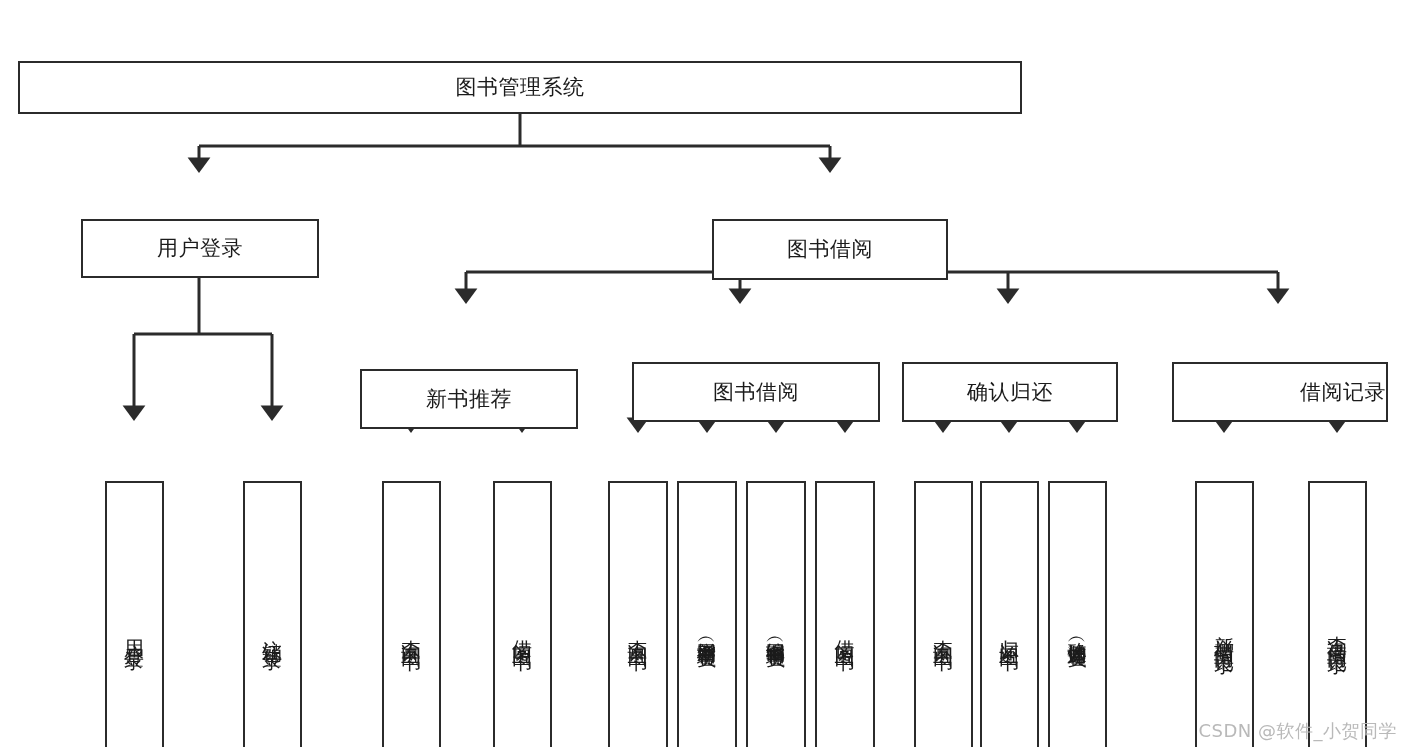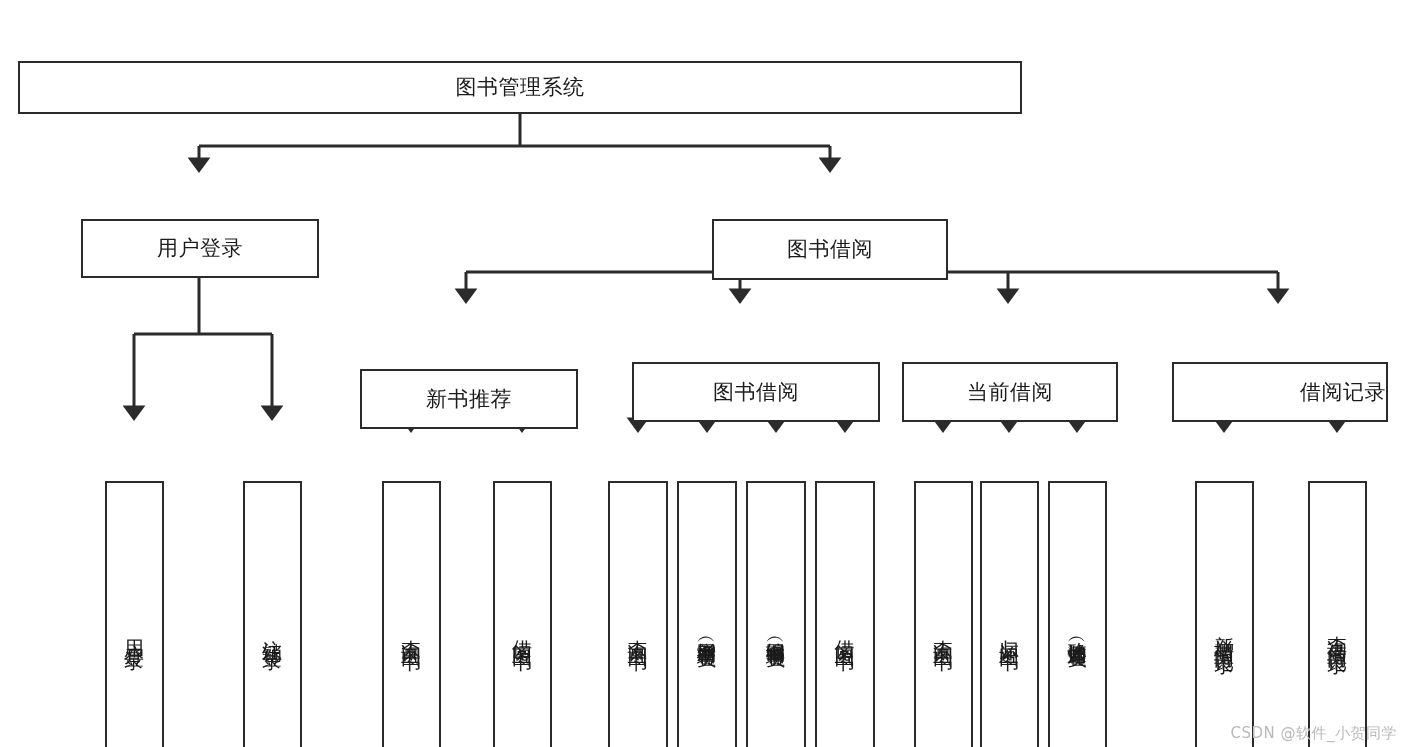--- a/index.html
+++ b/index.html
@@ -51,21 +51,21 @@
     line-height: 1;
   }
   .node-box.vertical.tight .node-label {
     letter-spacing: 1px;
     font-size: 19px;
   }
   .watermark {
     position: absolute;
     right: 8px;
     bottom: 4px;
-    font-size: 15px;
+    font-size: 18px;
     color: #b9b9b9;
     letter-spacing: 0.5px;
     white-space: nowrap;
     pointer-events: none;
   }
 </style>
 </head>
 <body>
 
 <div id="canvas">
@@ -137,21 +137,21 @@
 
   <div class="node-box" style="left:360px; top:322px; width:218px; height:60px;">
     <span class="node-label">新书推荐</span>
   </div>
 
   <div class="node-box" style="left:632px; top:315px; width:248px; height:60px;">
     <span class="node-label">图书借阅</span>
   </div>
 
   <div class="node-box" style="left:902px; top:315px; width:216px; height:60px;">
-    <span class="node-label">当前借阅</span>
+    <span class="node-label">确认归还</span>
   </div>
 
   <div class="node-box" style="left:1172px; top:315px; width:216px; height:60px;justify-content:flex-end;">
     <span class="node-label">借阅记录</span>
   </div>
 
   <div class="node-box vertical" style="left:105px; top:434px; width:59px; height:301px;">
     <span class="node-label">用户登录</span>
   </div>
 

